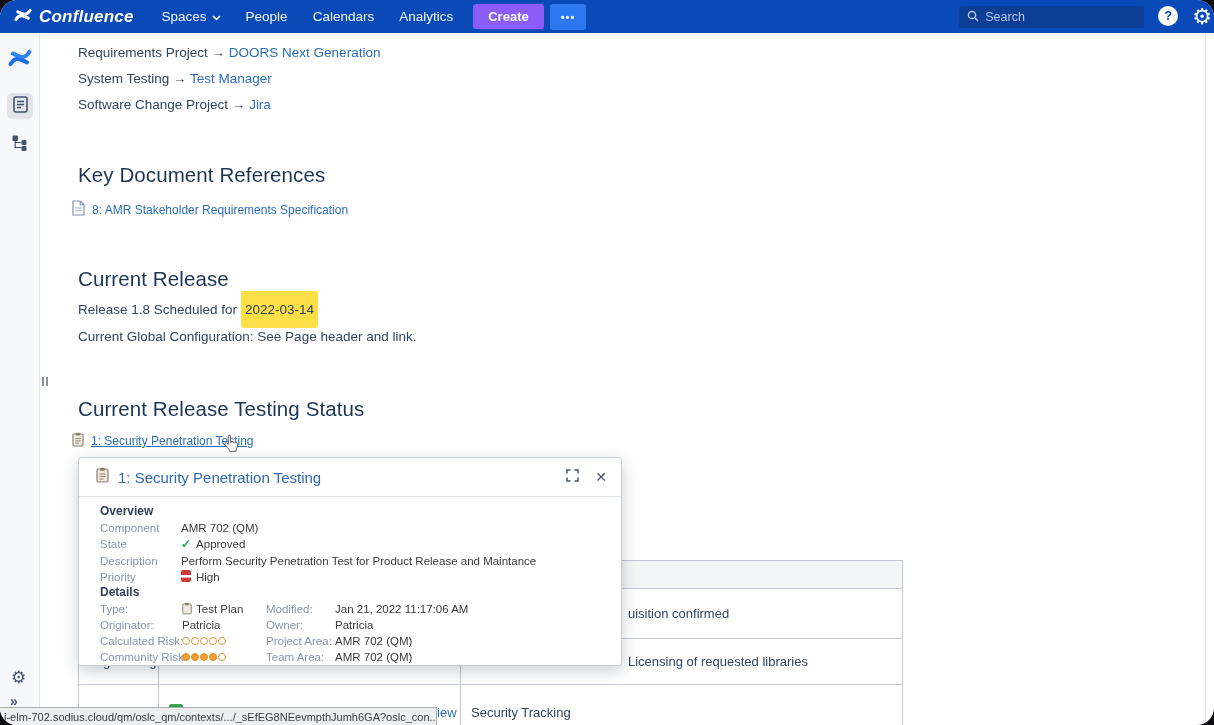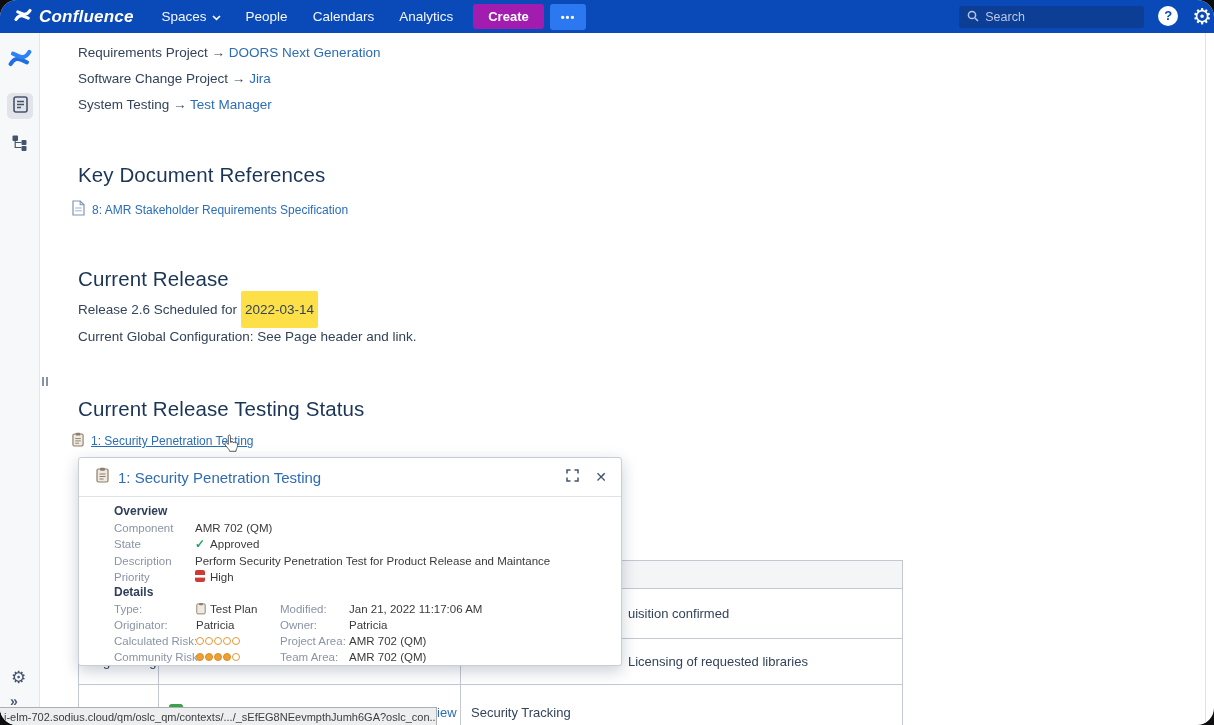--- a/index.html
+++ b/index.html
@@ -7,21 +7,21 @@
   .window { position:absolute; left:0; top:0; width:1214px; height:725px; border-radius:17px;
             overflow:hidden; background:#ffffff; }
 
   
   .nav { position:absolute; left:0; top:0; width:1214px; height:33px; background:#0a4ab8;
          display:flex; align-items:center; color:#f4f7ff; z-index:30; }
   .nav-logo { display:flex; align-items:center; gap:7px; margin-left:14px; }
   .nav-logo-text { font-size:17px; font-weight:600; color:#fff; letter-spacing:.2px;font-style:italic; }
   .nav-menu { display:flex; align-items:center; gap:25px; margin-left:28px; font-size:13.5px; }
   .nav-item { display:flex; align-items:center; gap:5px; cursor:default; }
-  .btn-create { margin-left:20px; background:#a21caf; color:#fff; font-size:13px; font-weight:700;
+  .btn-create { margin-left:20px; background:#8b5cf6; color:#fff; font-size:13px; font-weight:700;
                 padding:5px 15px; border-radius:3px; border:none; }
   .btn-more { margin-left:6px; background:#2b78f0; color:#fff; font-size:11px; font-weight:700;
               padding:7px 11px; border-radius:3px; border:none; letter-spacing:1px; }
   .nav-right { margin-left:auto; display:flex; gap:14px; margin-right:6px; }
   .searchbox { display:flex; align-items:center; gap:6px; background:#0c3e96; border-radius:3px;
                width:185px; height:22px; padding:0 8px; }
   .searchbox input { background:transparent; border:none; outline:none; color:#e8eefc; font-size:12.5px;
                      width:140px; font-family:"Liberation Sans", sans-serif; }
   .searchbox input::placeholder { color:#b9c6e4; }
   .help-circle { width:20px; height:20px; border-radius:50%; background:#fff; color:#0a4ab8;
@@ -69,21 +69,21 @@
   .tasklink a { color:#2b6db7; text-decoration:none; }
 
   
   .popup { position:absolute; left:78px; top:457px; width:544px; height:209px; background:#fff;
            border:1px solid #c9ced6; border-radius:3px; box-shadow:0 5px 16px rgba(9,30,66,.22); z-index:20; }
   .popup-head { height:39px; display:flex; align-items:center; padding:0 14px 0 17px;
                 border-bottom:1px solid #dfe2e7; }
   .popup-title { color:#2e6cb5; font-size:15px; margin-left:9px; flex:1; white-space:nowrap; }
   .popup-controls { display:flex; align-items:center; gap:16px; }
   .popup-close { font-size:14px; color:#42526e; }
-  .popup-body { padding:7px 0 0 35px; font-size:11.5px; color:#3a3a3a; }
+  .popup-body { padding:7px 0 0 21px; font-size:11.5px; color:#3a3a3a; }
   .pb-heading { font-size:12px; font-weight:700; color:#30405c; margin-bottom:2px; }
   .ov-row { display:flex; align-items:center; height:16.3px; white-space:nowrap; }
   .ov-label { width:81px; color:#8a94a6; }
   .ov-val { display:flex; align-items:center; gap:5px; }
   .check { color:#27a35f; font-weight:700; font-size:12px; }
   .dt-heading { }
   .dt-row { display:flex; align-items:center; height:15.9px; white-space:nowrap; }
   .dt-l1 { width:82px; color:#8a94a6; }
   .dt-v1 { width:84px; display:flex; align-items:center; gap:4px; }
   .dt-l2 { width:69px; color:#8a94a6; }
@@ -185,46 +185,46 @@
       <i></i>
     </div>
 
   <div class="proj-lines">
     <div>
       <span>Requirements Project</span>
       <span>→</span>
       <a href="#">DOORS Next Generation</a>
     </div>
     <div>
+      <span>System Testing</span>
+      <span>→</span>
+      <a href="#">Test Manager</a>
+    </div>
+    <div>
       <span>Software Change Project</span>
       <span>→</span>
       <a href="#">Jira</a>
-    </div>
-    <div>
-      <span>System Testing</span>
-      <span>→</span>
-      <a href="#">Test Manager</a>
     </div>
   </div>
 
   <h2 class="sec" style="top:163px;">Key Document References</h2>
   <div class="iconlink" style="top:200px;">
     <span>
       <svg width="13" height="16" viewBox="0 0 13 16">
           <path d="M1 1h7.2L12 4.8V15H1z" fill="#fff" stroke="#7e93b8" stroke-width="1.2"></path>
           <path d="M8.2 1v3.8H12" stroke="#7e93b8" stroke-width="1.1" fill="none"></path>
           <path d="M3.2 8h6.6M3.2 10.8h6.6" stroke="#9db2d0" stroke-width="1"></path>
         </svg>
     </span>
     <a href="#">8: AMR Stakeholder Requirements Specification</a>
   </div>
 
   <h2 class="sec" style="top:267px;">Current Release</h2>
   <div class="bodyline" style="top:302px;">
-    <span>Release 2.6 Scheduled for</span>
+    <span>Release 1.8 Scheduled for</span>
     <span class="datechip">2022-03-14</span>
   </div>
   <div class="bodyline" style="top:329px;">Current Global Configuration: See Page header and link.</div>
 
   <h2 class="sec" style="top:397px;">Current Release Testing Status</h2>
   <div class="iconlink underlined" style="top:432px;">
     <span>
       <svg width="12" height="15" viewBox="0 0 13 16">
           <rect x="1" y="2" width="11" height="13" rx="1.5" fill="#efe9df" stroke="#8b7f6e" stroke-width="1.2"></rect>
           <rect x="4" y="0.8" width="5" height="3" rx="1" fill="#8b7f6e"></rect>

